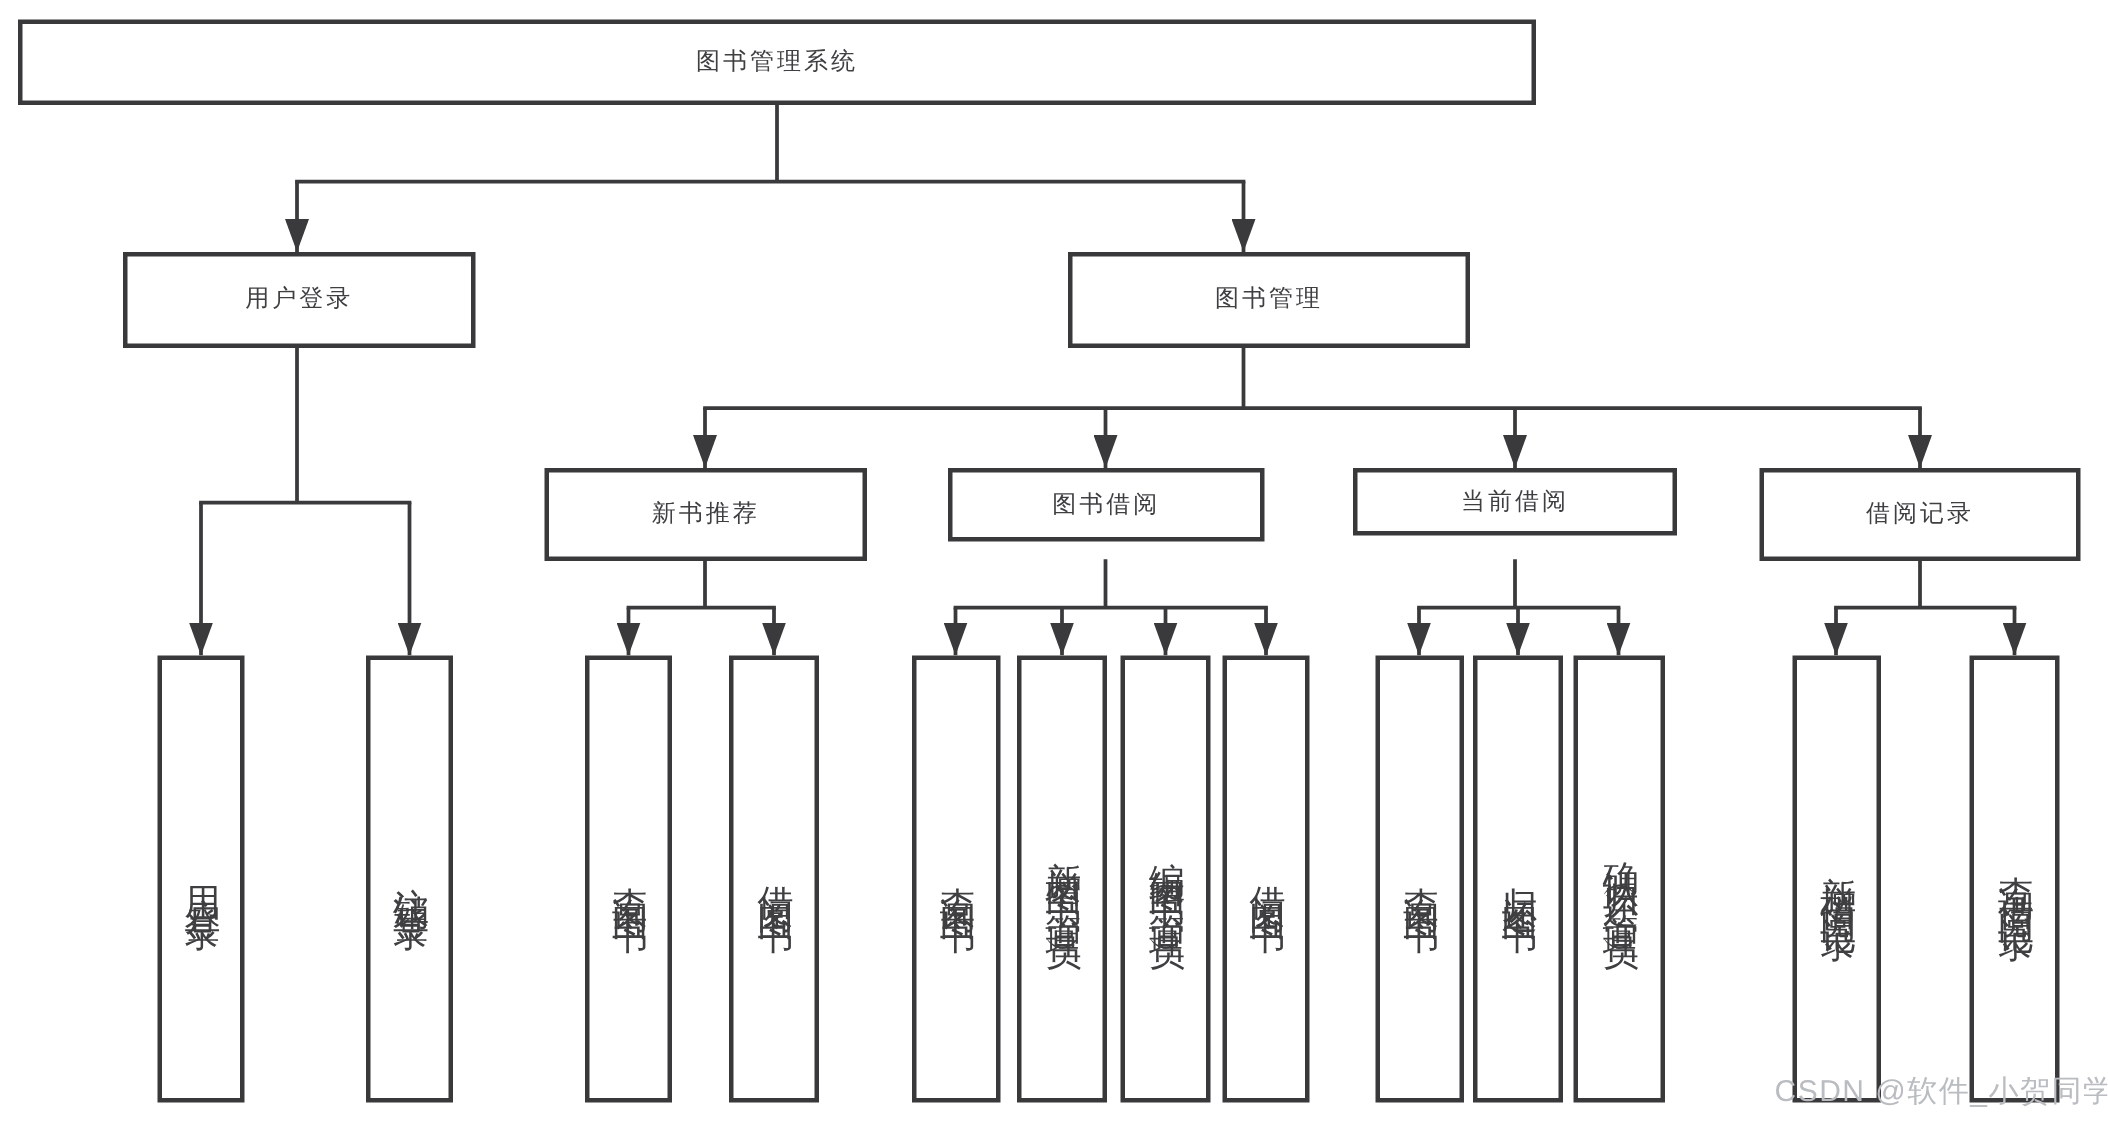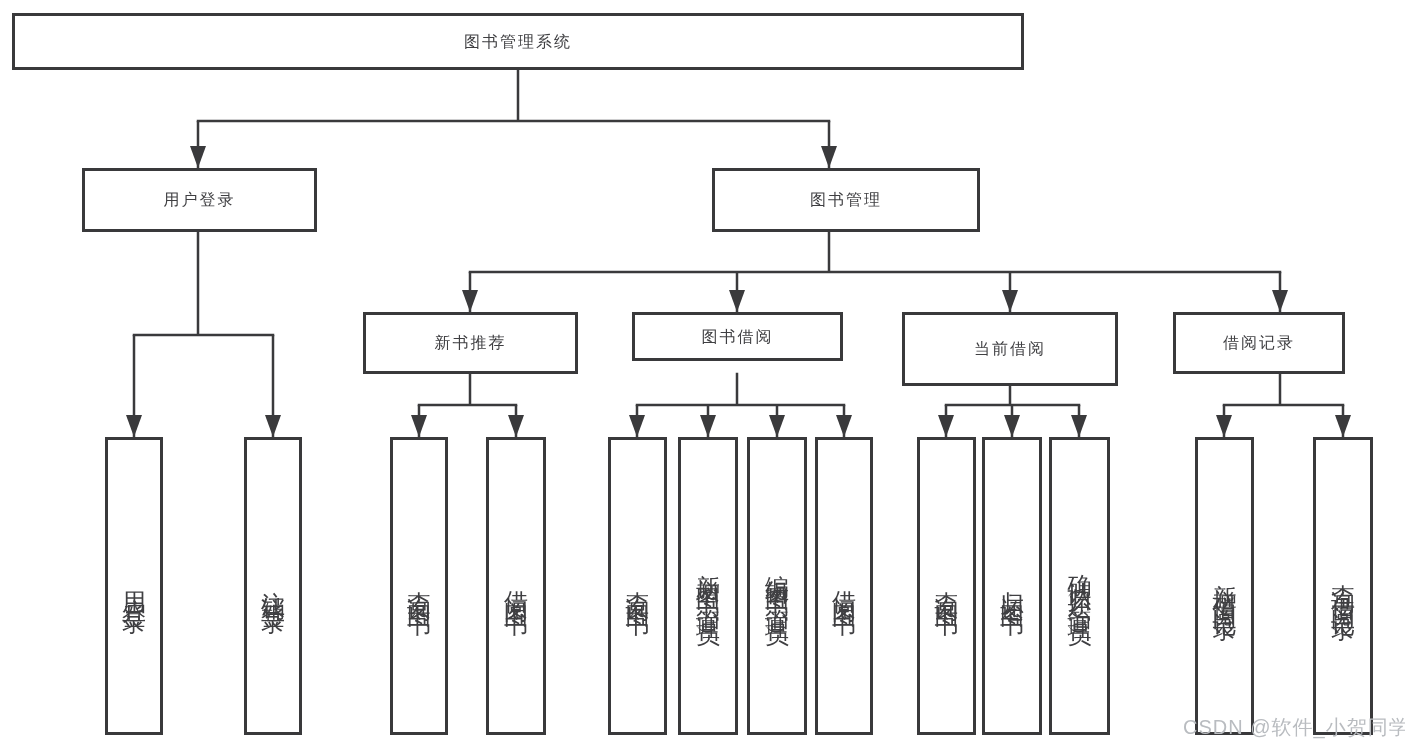--- a/index.html
+++ b/index.html
@@ -93,22 +93,22 @@
     </g>
   </svg>
 
   <div class="node node-h" style="left:12px;top:13px;width:1012px;height:57px">图书管理系统</div>
 
   <div class="node node-h" style="left:82px;top:168px;width:235px;height:64px">用户登录</div>
   <div class="node node-h" style="left:712px;top:168px;width:268px;height:64px">图书管理</div>
 
   <div class="node node-h" style="left:363px;top:312px;width:215px;height:62px">新书推荐</div>
   <div class="node node-h" style="left:632px;top:312px;width:211px;height:49px">图书借阅</div>
-  <div class="node node-h" style="left:902px;top:312px;width:216px;height:74px">当前借阅</div>
-  <div class="node node-h" style="left:1173px;top:312px;width:172px;height:62px">借阅记录</div>
+  <div class="node node-h" style="left:902px;top:312px;width:216px;height:45px">当前借阅</div>
+  <div class="node node-h" style="left:1173px;top:312px;width:214px;height:62px">借阅记录</div>
 
   <div class="node node-v" style="left:105px;top:437px;width:58px;height:298px">用户登录</div>
   <div class="node node-v" style="left:244px;top:437px;width:58px;height:298px">注销登录</div>
 
   <div class="node node-v" style="left:390px;top:437px;width:58px;height:298px">查询图书</div>
   <div class="node node-v" style="left:486px;top:437px;width:60px;height:298px">借阅图书</div>
 
   <div class="node node-v" style="left:608px;top:437px;width:59px;height:298px">查询图书</div>
   <div class="node node-v" style="left:678px;top:437px;width:60px;height:298px">新增图书（管理员）</div>
   <div class="node node-v" style="left:747px;top:437px;width:60px;height:298px">编辑图书（管理员）</div>

